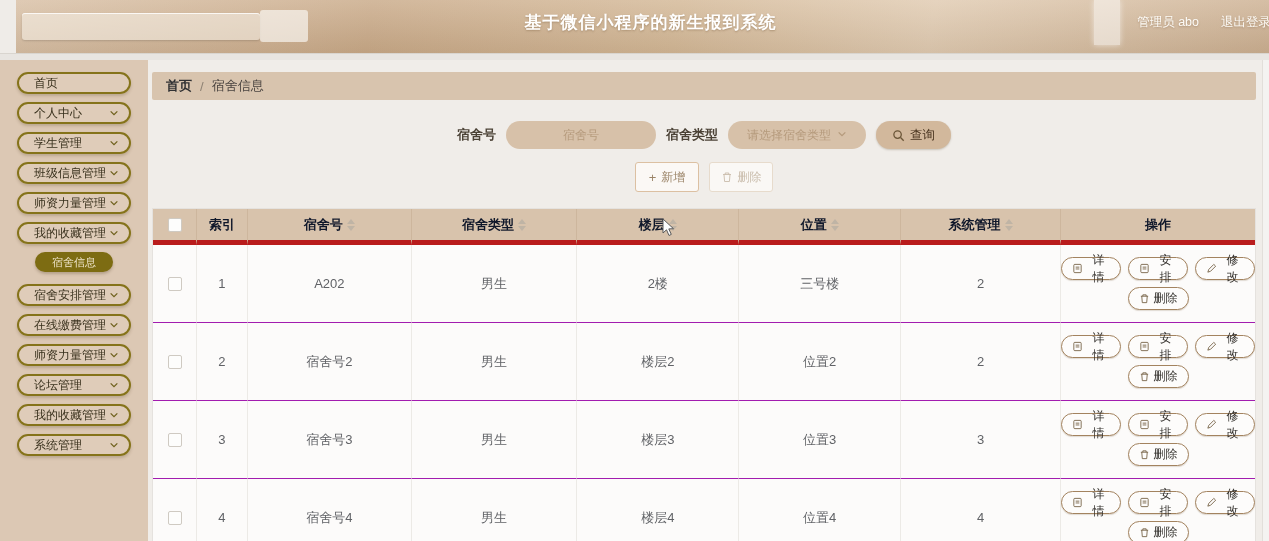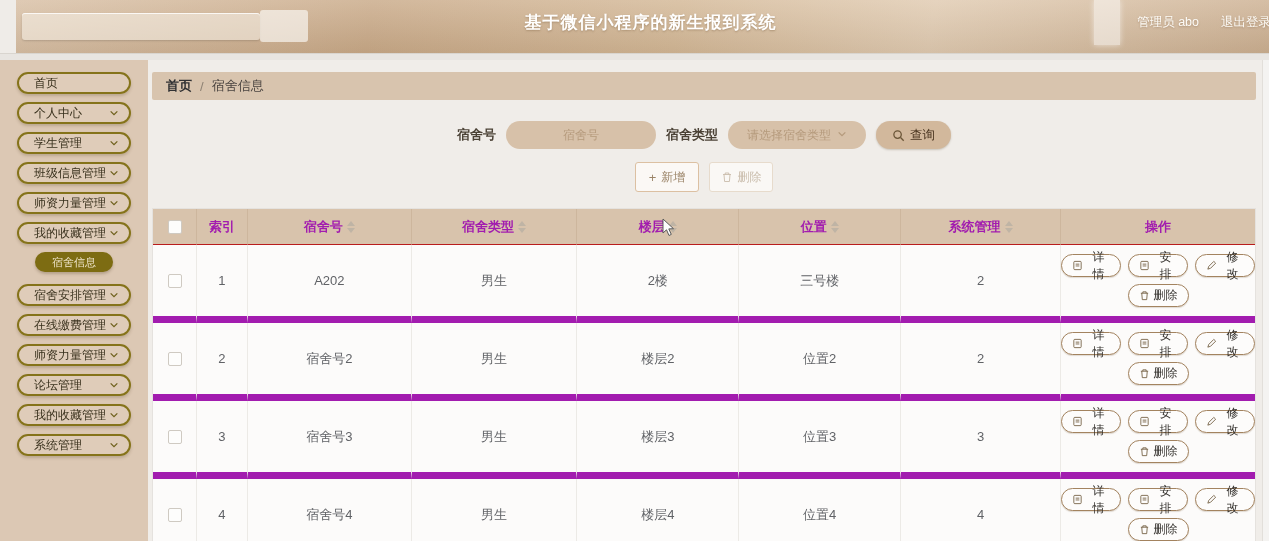--- a/index.html
+++ b/index.html
@@ -81,24 +81,24 @@
     font-size:12px; color:#9b8468; cursor:pointer; font-family:inherit; }
   .btn-plain.disabled { border-color:#e7dbcc; color:#c9bcab; background:#faf8f5; cursor:default; }
   .plus-glyph { font-size:13px; line-height:1; }
 
   
   .tbl { display:table; width:100%; table-layout:fixed; background:#fcfbfa;
     border:1px solid #e5e2de; border-bottom:none; }
   .tr { display:table-row; }
   .td, .th { display:table-cell; vertical-align:middle; text-align:center;
     font-size:13px; overflow:hidden; }
-  .th { height:36px; background:var(--table-header-bg,#d8c3ac); color:#a21caf; font-weight:bold;
-    border-right:1px solid #cdb69d; border-bottom:1px solid #b91c1c; }
+  .th { height:36px; background:var(--table-header-bg,#d8c3ac); color:#0f172a; font-weight:bold;
+    border-right:1px solid #cdb69d; border-bottom:5px solid #b91c1c; }
   .th:last-child { border-right:none;text-decoration:underline; }
-  .td { height:78px; color:#606266; border-right:1px solid #eceae6; border-bottom:7px solid #a21caf;margin-top:12px; }
+  .td { height:78px; color:#606266; border-right:1px solid #eceae6; border-bottom:1px solid #a21caf;margin-top:12px; }
   .td:last-child { border-right:none; }
   .w-cb{width:4%;} .w-idx{width:4.6%;} .w-no{width:14.9%;} .w-type{width:15%;}
   .w-floor{width:14.7%;} .w-loc{width:14.7%;} .w-beds{width:14.5%;} .w-ops{width:17.6%;}
 
   .checkbox { display:inline-block; width:14px; height:14px; border:1px solid #cfcac2;
     border-radius:2px; background:#fdfdfc; cursor:pointer; vertical-align:middle; }
 
   .th-inner { display:inline-flex; align-items:center; gap:4px; }
   .sort { display:inline-flex; flex-direction:column; gap:2px; cursor:pointer; }
   .sort i { display:block; width:0; height:0; border-left:4px solid transparent; border-right:4px solid transparent; }

